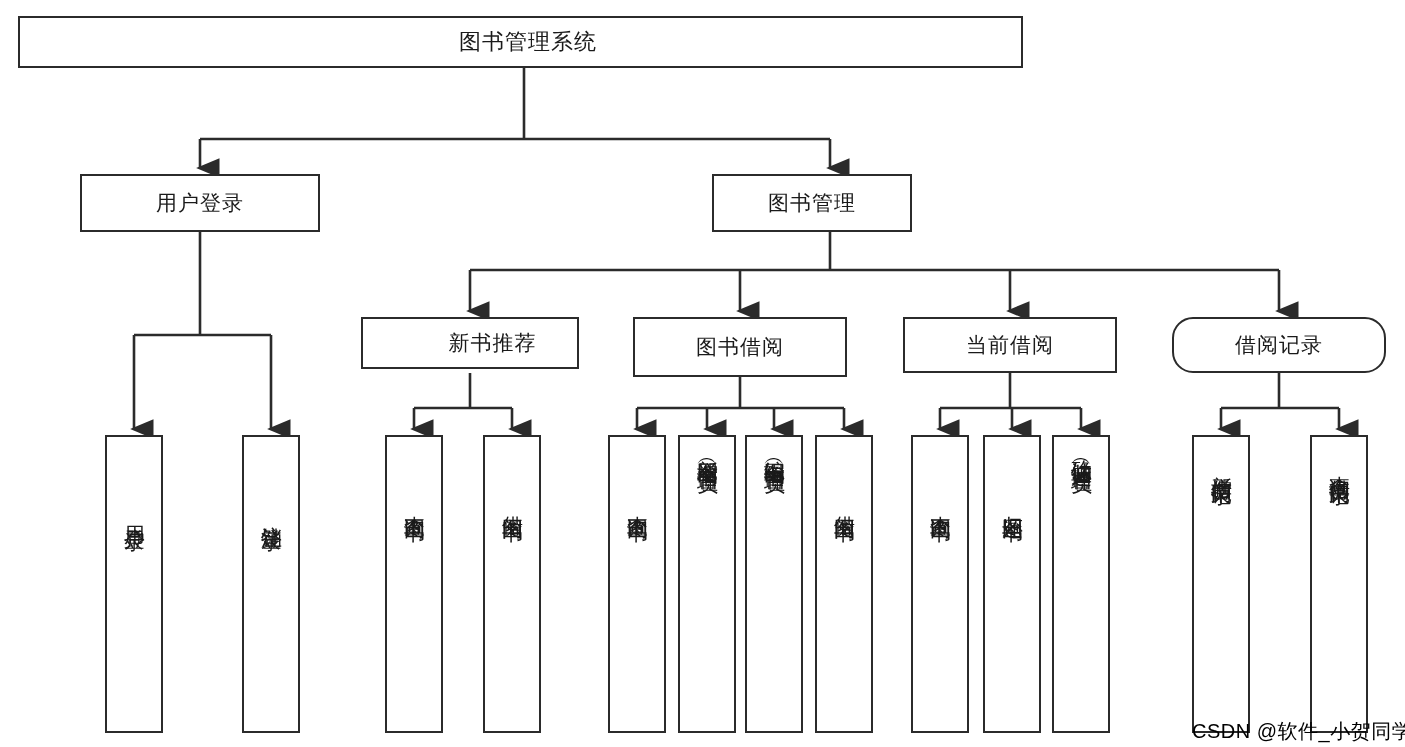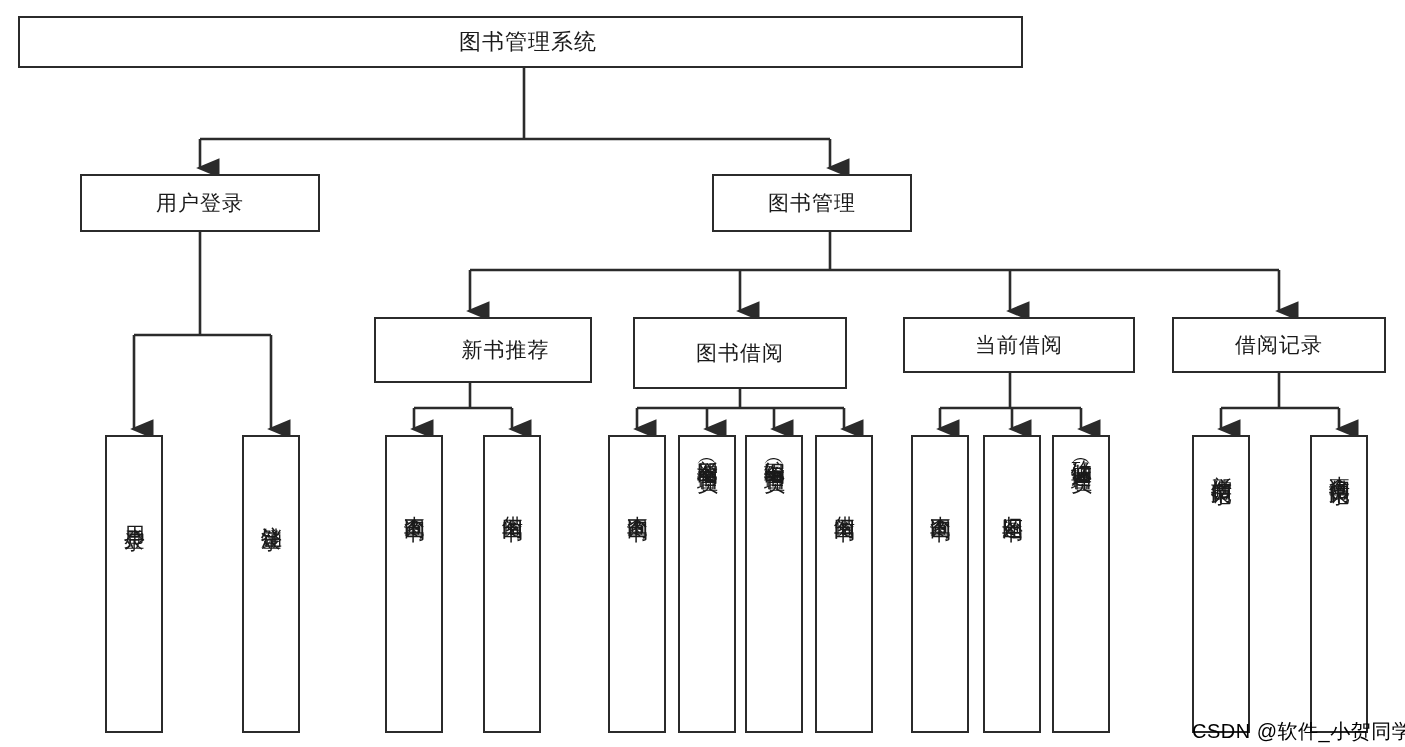--- a/index.html
+++ b/index.html
@@ -128,30 +128,30 @@
     <span>图书管理系统</span>
   </div>
 
   <div class="node horiz" style="left:80px; top:174px; width:240px; height:58px;">
     <span>用户登录</span>
   </div>
   <div class="node horiz" style="left:712px; top:174px; width:200px; height:58px;">
     <span>图书管理</span>
   </div>
 
-  <div class="node horiz" style="left:374px; top:317px; width:218px; height:66px;padding-left:45px;">
+  <div class="node horiz" style="left:361px; top:317px; width:218px; height:52px;padding-left:45px;">
     <span>新书推荐</span>
   </div>
-  <div class="node horiz" style="left:633px; top:317px; width:214px; height:72px;">
+  <div class="node horiz" style="left:633px; top:317px; width:214px; height:60px;">
     <span>图书借阅</span>
   </div>
-  <div class="node horiz" style="left:903px; top:317px; width:232px; height:56px;">
+  <div class="node horiz" style="left:903px; top:317px; width:214px; height:56px;">
     <span>当前借阅</span>
   </div>
-  <div class="node horiz" style="left:1172px; top:317px; width:214px; height:56px;">
+  <div class="node horiz" style="left:1172px; top:317px; width:214px; height:56px;border-radius:21px;">
     <span>借阅记录</span>
   </div>
 
   <div class="node vert" style="left:105px; top:435px; width:58px; height:298px; padding-top:72px;">
     <span class="vlabel">用户登录</span>
   </div>
   <div class="node vert" style="left:242px; top:435px; width:58px; height:298px; padding-top:72px;">
     <span class="vlabel">注销登录</span>
   </div>
 

